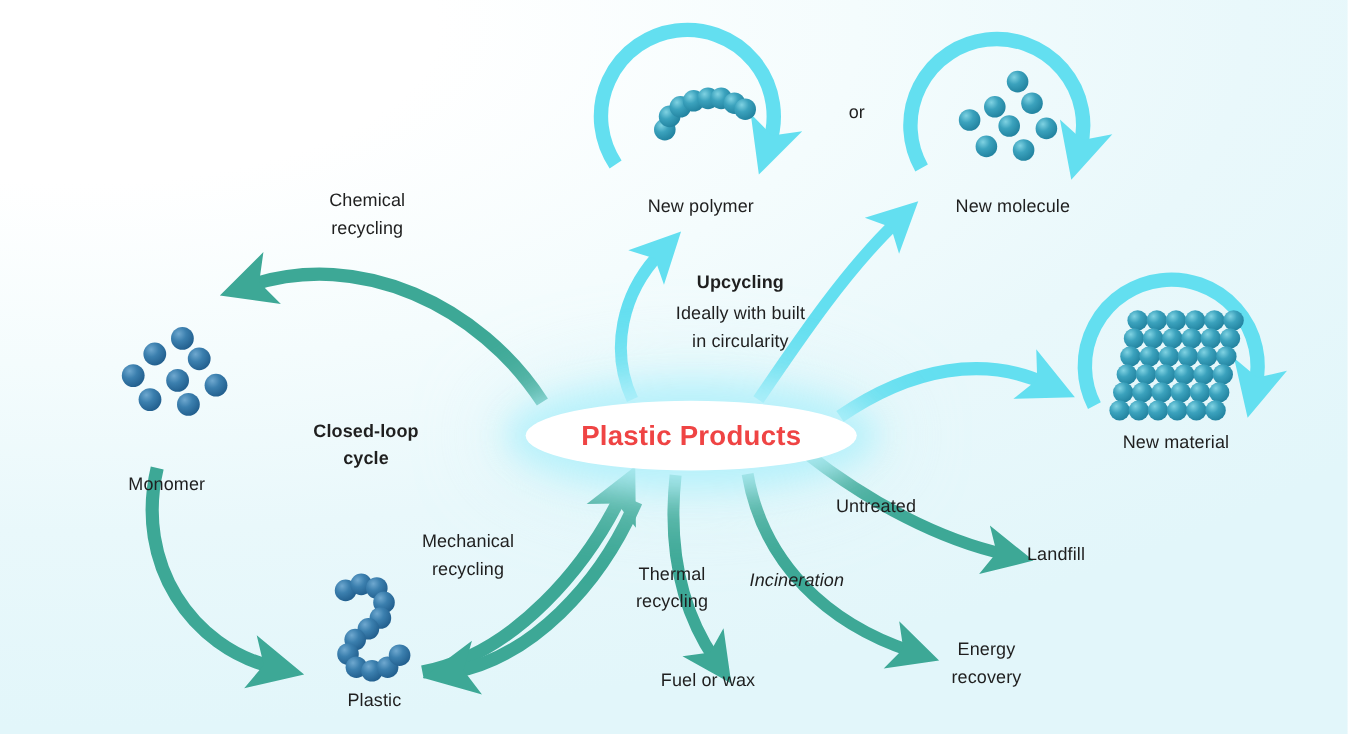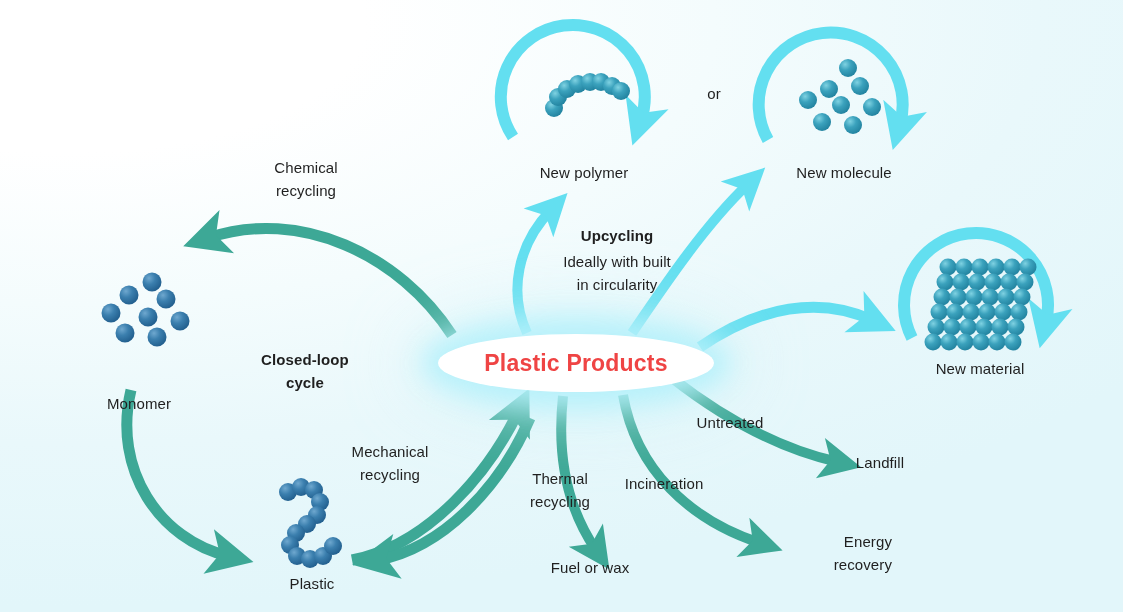--- a/index.html
+++ b/index.html
@@ -197,21 +197,21 @@
 
   <div class="lbl bold" style="left:225px;top:348px;width:160px;">Closed-loop
 cycle</div>
 
   <div class="lbl" style="left:310px;top:440px;width:160px;">Mechanical
 recycling</div>
 
   <div class="lbl" style="left:484px;top:467px;width:152px;">Thermal
 recycling</div>
 
-  <div class="lbl" style="left:592px;top:472px;width:144px;">Incineration</div>
+  <div class="lbl" style="left:592px;top:472px;width:144px;font-style:italic;">Incineration</div>
 
   <div class="lbl" style="left:660px;top:411px;width:140px;">Untreated</div>
 
   <div class="lbl bold" style="left:540px;top:224px;width:154px;">Upcycling</div>
 
   <div class="lbl" style="left:538px;top:250px;width:158px;">Ideally with built
 in circularity</div>
 
   <div class="lbl" style="left:690px;top:82px;width:48px;">or</div>
 
@@ -220,18 +220,18 @@
   <div class="lbl" style="left:756px;top:161px;width:176px;">New molecule</div>
 
   <div class="lbl" style="left:896px;top:357px;width:168px;">New material</div>
 
   <div class="lbl" style="left:66px;top:344px;width:146px;margin-top:48px;">Monomer</div>
 
   <div class="lbl" style="left:238px;top:572px;width:148px;">Plastic</div>
 
   <div class="lbl" style="left:504px;top:556px;width:172px;">Fuel or wax</div>
 
-  <div class="lbl" style="left:752px;top:530px;width:140px;text-align:right;">Energy
+  <div class="lbl" style="left:752px;top:530px;width:140px;">Energy
 recovery</div>
 
   <div class="lbl" style="left:800px;top:451px;width:160px;text-align:center;">Landfill</div>
 
 </div>
 
 </body></html>

